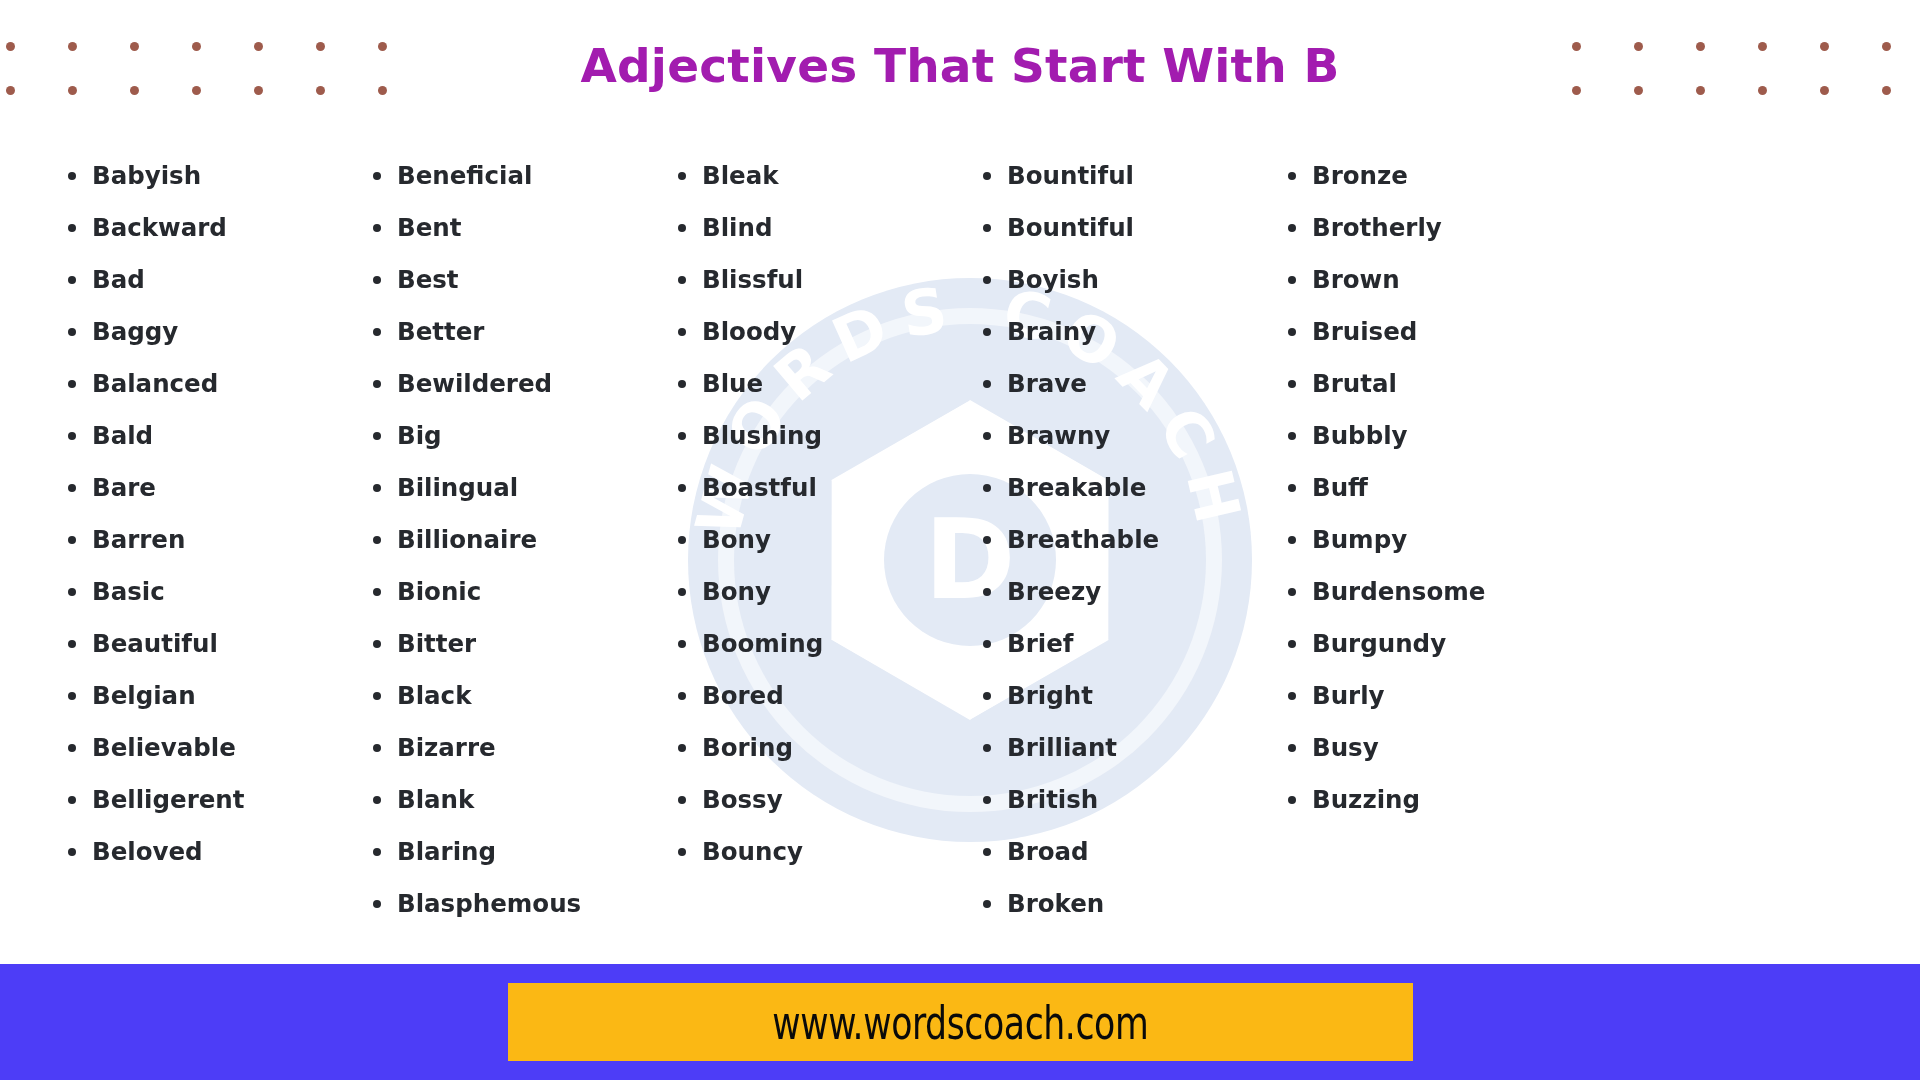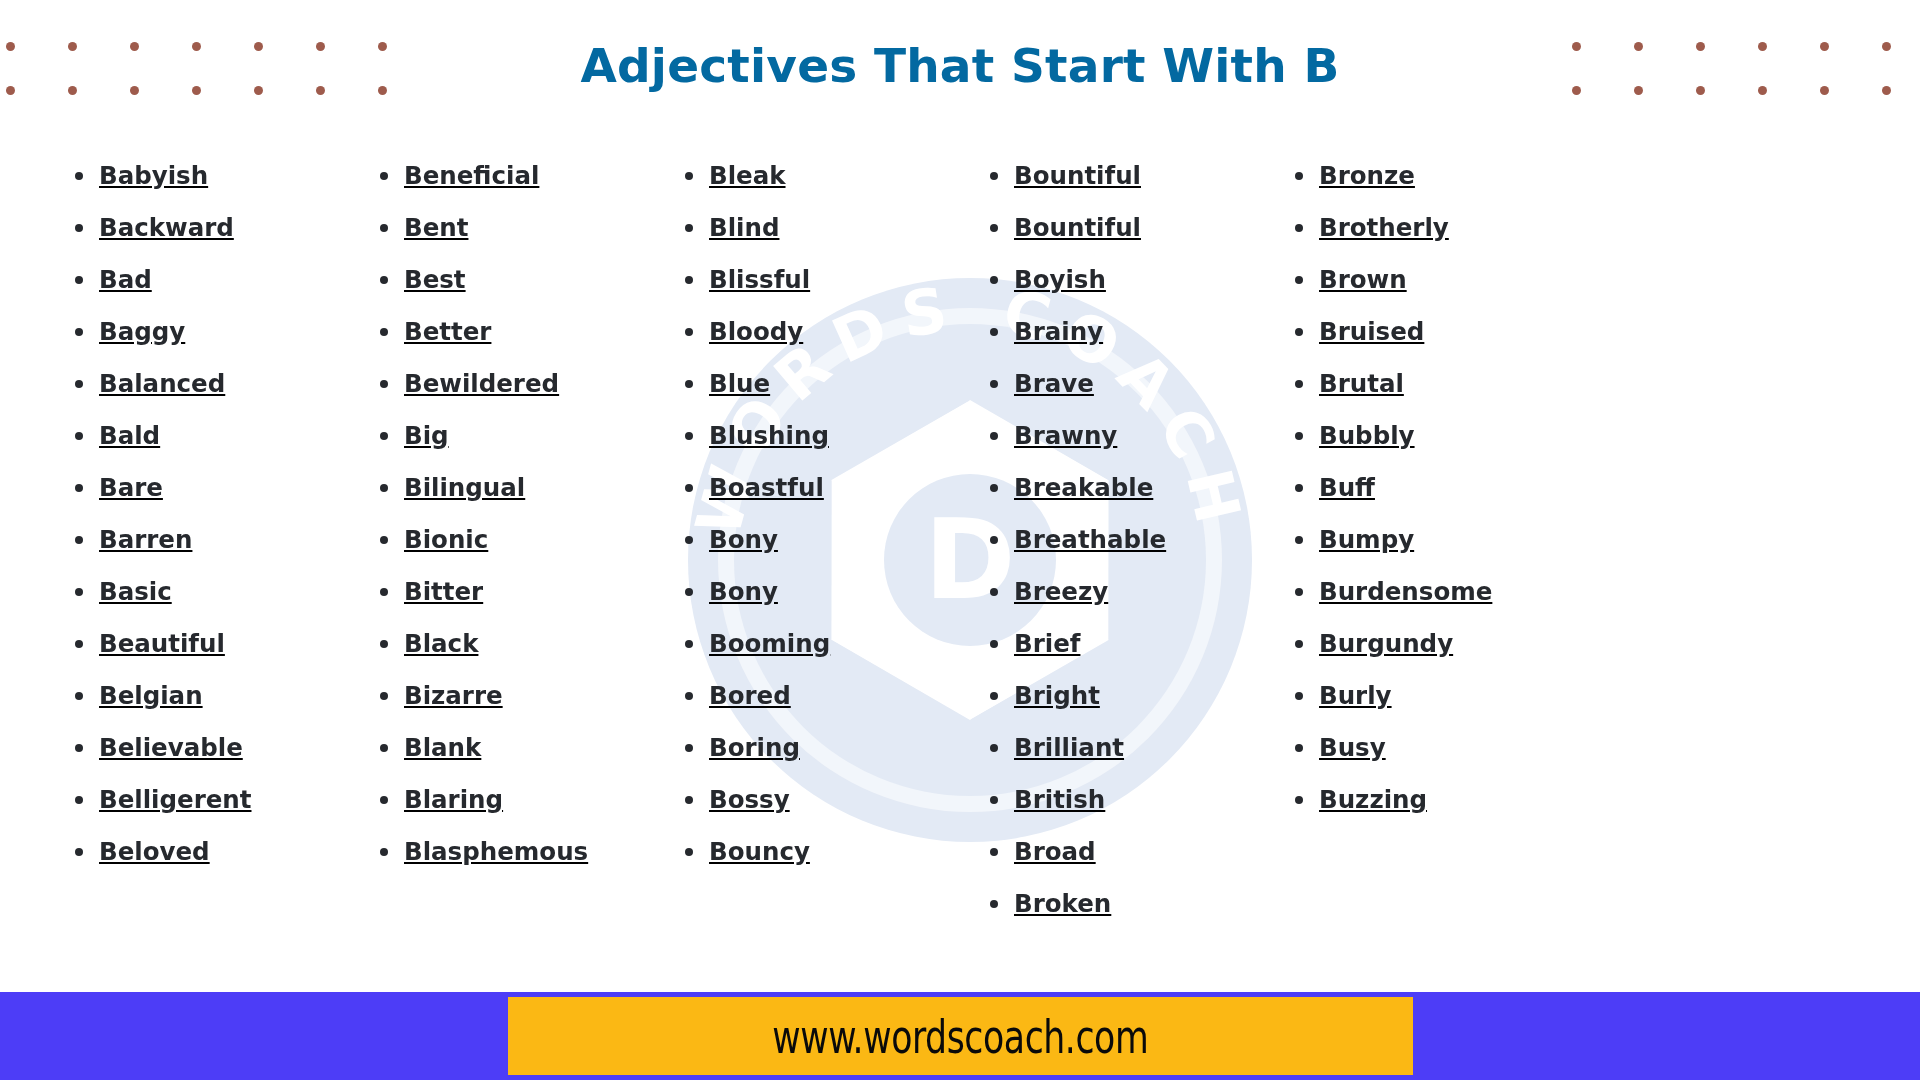--- a/index.html
+++ b/index.html
@@ -31,43 +31,42 @@
     position:absolute;
     top:0; left:0; right:0;
     height:130px;
     display:flex; align-items:center; justify-content:center;
   }
   .title {
     font-family:"DejaVu Sans", sans-serif;
     font-weight:bold;
     font-size:47px;
     letter-spacing:0.2px;
-    color:#0369a1;
+    color:#a21caf;
     white-space:nowrap;
   }
 
   
   .watermark {
     position:absolute;
     left:670px; top:260px;
     width:600px; height:600px;
     pointer-events:none;
     z-index:0;
   }
 
   
   .columns {
     position:absolute;
-    top:150px; left:12px; right:0;
+    top:150px; left:5px; right:0;
     height:800px;
     display:flex;
     z-index:2;
     padding-left:56px;
     padding-right:20px;
-    text-decoration:underline;
   }
   .col {
     width:305px;
     flex:0 0 305px;
   }
   .col ul { list-style:none; }
   .col li {
     position:relative;
     height:52px;
     line-height:52px;
@@ -84,21 +83,21 @@
     transform:translateY(-50%);
     width:8px; height:8px;
     border-radius:50%;
     background:#26292E;
   }
 
   
   .footer {
     position:absolute;
     left:0; right:0; bottom:0;
-    height:88px;
+    height:116px;
     background:#4D3DF7;
     display:flex;
     align-items:center;
     justify-content:center;
     z-index:3;
   }
   .url-box {
     width:905px;
     height:78px;
     background:#FBB814;
@@ -224,20 +223,21 @@
       </div>
     <div class="col">
         <ul>
           <li>Beneficial</li>
           <li>Bent</li>
           <li>Best</li>
           <li>Better</li>
           <li>Bewildered</li>
           <li>Big</li>
           <li>Bilingual</li>
+          <li>Billionaire</li>
           <li>Bionic</li>
           <li>Bitter</li>
           <li>Black</li>
           <li>Bizarre</li>
           <li>Blank</li>
           <li>Blaring</li>
           <li>Blasphemous</li>
         </ul>
       </div>
     <div class="col">

